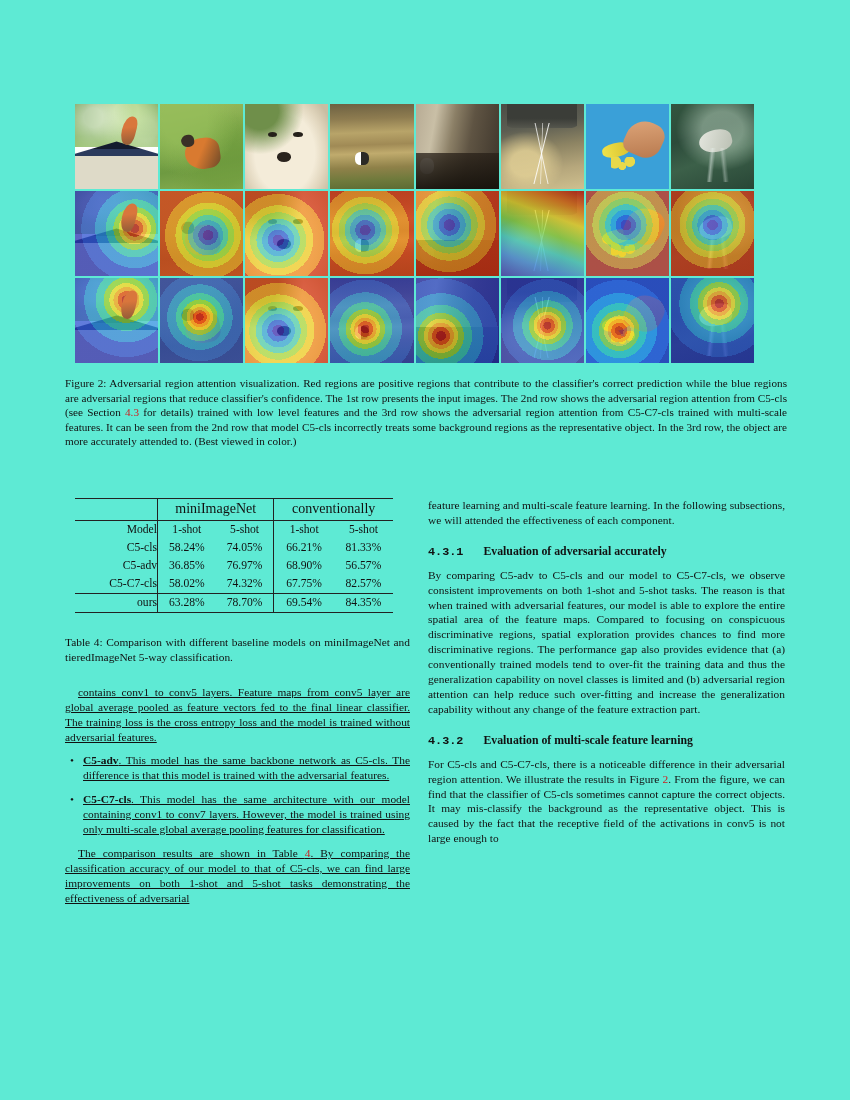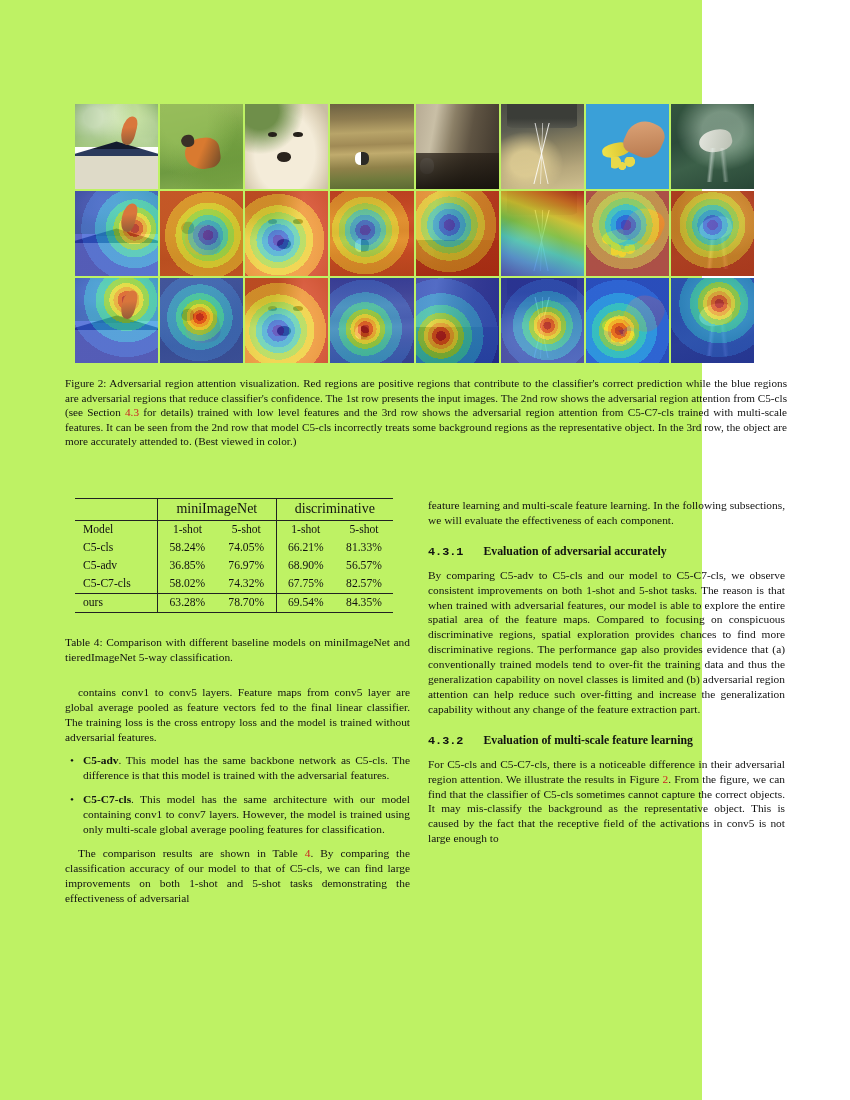--- a/index.html
+++ b/index.html
@@ -12,23 +12,23 @@
     height: 1100px;
     position: relative;
     font-family: "Liberation Serif", "DejaVu Serif", serif;
     color: #111111;
     overflow: hidden;
   }
 
   .page {
     position: absolute;
     left: 0; top: 0;
-    width: 702px;
+    width: 850px;
     height: 1100px;
-    background: #bef264;
+    background: #5eead4;
   }
 
   
   #figure-block {
     position: absolute;
     left: 75px;
     top: 104px;
     width: 679px;
   }
   .fig-grid {
@@ -245,21 +245,21 @@
     border-collapse: collapse;
     font-size: 11.6px;
   }
   #results-table td, #results-table th {
     padding: 2px 0 3px 0;
     font-weight: normal;
     text-align: center;
     white-space: nowrap;
   }
   #results-table .rowlabel {
-    text-align: left;
+    text-align: right;
     padding-left: 8px;
     width: 74px;
   }
   .rule-top td { border-top: 1.2px solid #222; }
   .rule-mid td { border-top: 0.9px solid #222; }
   .rule-bot td { border-bottom: 1.2px solid #222; }
   .vline-l { border-left: 0.9px solid #222; }
   .grp-head td { border-bottom: 0.9px solid #222; }
   .grp-span { font-size: 14px; }
 
@@ -268,20 +268,21 @@
     font-size: 11.4px;
     line-height: 14.9px;
     text-align: justify;
   }
 
   #left-body {
     margin-top: 20px;
     font-size: 11.4px;
     line-height: 14.9px;
     text-align: justify;
+    text-decoration: underline;
   }
   .para { margin: 0 0 9px 0; text-indent: 13px; }
   .para.noindent { text-indent: 0; }
   ul.bullets {
     margin: 4px 0 9px 0;
     padding-left: 16px;
     list-style: none;
   }
   ul.bullets li {
     position: relative;
@@ -464,21 +465,21 @@
 
   <div id="figure-caption"><span>Figure 2: Adversarial region attention visualization. Red regions are positive regions that contribute to the classifier's correct prediction while the blue regions are adversarial regions that reduce classifier's confidence. The 1st row presents the input images. The 2nd row shows the adversarial region attention from C5-cls (see Section </span><span class="redref">4.3</span><span> for details) trained with low level features and the 3rd row shows the adversarial region attention from C5-C7-cls trained with multi-scale features. It can be seen from the 2nd row that model C5-cls incorrectly treats some background regions as the representative object. In the 3rd row, the object are more accurately attended to. (Best viewed in color.)</span></div>
 
   <div id="col-left">
 
     <table id="results-table">
       <tbody>
         <tr class="rule-top grp-head">
           <td class="rowlabel"></td>
           <td class="vline-l grp-span" colspan="2">miniImageNet</td>
-          <td class="vline-l grp-span" colspan="2">discriminative</td>
+          <td class="vline-l grp-span" colspan="2">conventionally</td>
         </tr>
         <tr>
           <td class="rowlabel">Model</td>
           <td class="vline-l">1-shot</td>
           <td>5-shot</td>
           <td class="vline-l">1-shot</td>
           <td>5-shot</td>
         </tr>
         <tr>
           <td class="rowlabel">C5-cls</td>
@@ -519,21 +520,21 @@
       <ul class="bullets">
         <li><b>C5-adv</b><span>. This model has the same backbone network as C5-cls. The difference is that this model is trained with the adversarial features.</span></li>
         <li><b>C5-C7-cls</b><span>. This model has the same architecture with our model containing conv1 to conv7 layers. However, the model is trained using only multi-scale global average pooling features for classification.</span></li>
       </ul>
 
       <p class="para"><span>The comparison results are shown in Table </span><span class="redref">4</span><span>. By comparing the classification accuracy of our model to that of C5-cls, we can find large improvements on both 1-shot and 5-shot tasks demonstrating the effectiveness of adversarial</span></p>
     </div>
   </div>
 
   <div id="col-right">
-    <p class="para noindent">feature learning and multi-scale feature learning. In the following subsections, we will evaluate the effectiveness of each component.</p>
+    <p class="para noindent">feature learning and multi-scale feature learning. In the following subsections, we will attended the effectiveness of each component.</p>
 
     <div class="subhead"><span class="num">4.3.1</span><span>Evaluation of adversarial accurately</span></div>
     <p class="para noindent">By comparing C5-adv to C5-cls and our model to C5-C7-cls, we observe consistent improvements on both 1-shot and 5-shot tasks. The reason is that when trained with adversarial features, our model is able to explore the entire spatial area of the feature maps. Compared to focusing on conspicuous discriminative regions, spatial exploration provides chances to find more discriminative regions. The performance gap also provides evidence that (a) conventionally trained models tend to over-fit the training data and thus the generalization capability on novel classes is limited and (b) adversarial region attention can help reduce such over-fitting and increase the generalization capability without any change of the feature extraction part.</p>
 
     <div class="subhead"><span class="num">4.3.2</span><span>Evaluation of multi-scale feature learning</span></div>
     <p class="para noindent"><span>For C5-cls and C5-C7-cls, there is a noticeable difference in their adversarial region attention. We illustrate the results in Figure </span><span class="redref">2</span><span>. From the figure, we can find that the classifier of C5-cls sometimes cannot capture the correct objects. It may mis-classify the background as the representative object. This is caused by the fact that the receptive field of the activations in conv5 is not large enough to</span></p>
   </div>
 
 </div>
 

